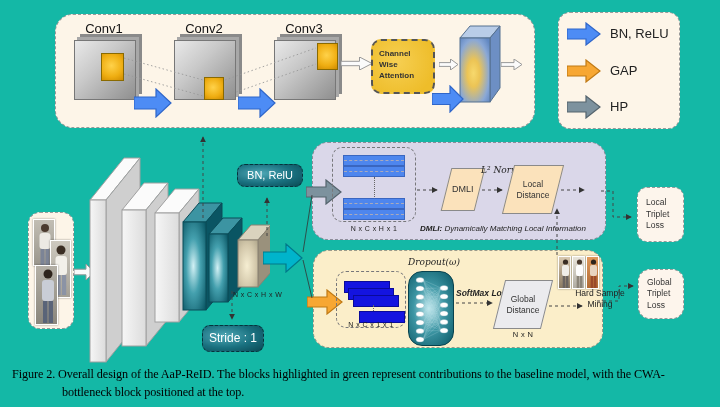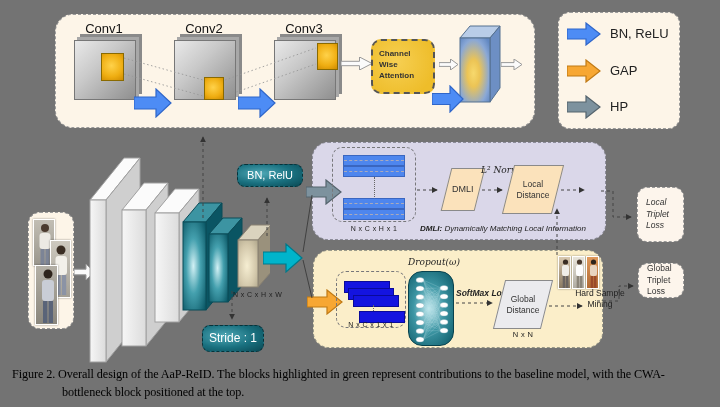--- a/index.html
+++ b/index.html
@@ -1,16 +1,16 @@
 <!DOCTYPE html>
 <html><head>
 <meta charset="utf-8">
 <style>
   html,body{margin:0;padding:0;background:#ffffff;}
-  #fig{position:relative;width:720px;height:407px;background:#737373;overflow:hidden;
+  #fig{position:relative;width:720px;height:407px;background:#14b8a6;overflow:hidden;
        font-family:"Liberation Sans",sans-serif;color:#222;}
   .abs{position:absolute;box-sizing:border-box;}
   
   .cream{background:#fdf5e8;border:1.5px dashed #9a9a9a;}
   .round18{border-radius:18px}.round12{border-radius:12px}
   
   .fmap{width:62px;height:60px;background:linear-gradient(135deg,#e9e9e9 0%,#c9c9c9 40%,#8f8f8f 100%);
         box-shadow:3px -3px 0 #a8a8a8,6px -6px 0 #8a8a8a;border:1px solid #777;}
   .patch{position:absolute;background:radial-gradient(circle at 45% 45%,#ffd24a 0%,#efae12 60%,#cf8b00 100%);
          border:1px solid #8a6a00;}
@@ -221,21 +221,21 @@
     <span style="font-size:9px;">DMLI</span>
   </div>
   <div class="abs mathlab" style="left:481px;top:165px;">L² Norm</div>
   <div class="abs para peach" style="left:508px;top:165px;width:50px;height:49px;">
     <span>Local Distance</span>
   </div>
   <div class="abs" style="left:420px;top:224px;font-size:8px;font-style:italic;color:#222;">
     <span style="font-weight:bold;">DMLI:</span><span> Dynamically Matching Local Information</span>
   </div>
   <div class="abs lossbox" style="left:637px;top:187px;width:47px;height:55px;">
-    <span style="width:32px;font-style:italic;">Local Triplet Loss</span>
+    <span style="width:32px;">Local Triplet Loss</span>
   </div>
 
   <div class="abs yellow" style="left:313px;top:250px;width:290px;height:98px;"></div>
   <svg class="abs" style="left:307px;top:289px;" width="36" height="26" viewBox="0 0 36 26">
     <polygon points="0,8 20,8 20,1 35,13 20,25 20,18 0,18" fill="#f7a733" stroke="#c07a15" stroke-width="1.2"></polygon>
     </svg>
 
   <div class="abs stripebox" style="left:336px;top:271px;width:70px;height:57px;">
     <div class="bbar" style="left:7px;top:9px;width:44px;"></div>
     <div class="bbar" style="left:11px;top:16px;width:44px;"></div>
@@ -342,21 +342,21 @@
   <div class="abs photo" style="left:586px;top:256px;width:13px;height:33px;background:linear-gradient(#e09a5c,#b06a34);">
     <svg width="13" height="33" viewBox="0 0 13 33">
         <circle cx="6.5" cy="5" r="2.6" fill="#2e241c"></circle>
         <rect x="3" y="8" width="7" height="11" rx="2" fill="#e8d4c0"></rect>
         <rect x="3.7" y="19" width="2.5" height="12" fill="#9a4a2a"></rect>
         <rect x="6.9" y="19" width="2.5" height="12" fill="#9a4a2a"></rect>
       </svg>
   </div>
   <div class="abs" style="left:572px;top:288px;width:56px;font-size:8.5px;text-align:center;line-height:1.25;color:#222;">Hard Sample Mining</div>
 
-  <div class="abs lossbox" style="left:638px;top:263px;width:46px;height:35px;">
+  <div class="abs lossbox" style="left:638px;top:269px;width:46px;height:50px;border-radius:12px;">
     <span style="width:34px;">Global Triplet Loss</span>
   </div>
 
   <svg class="abs" style="left:0;top:0;pointer-events:none;" width="720" height="360" viewBox="0 0 720 360">
     <defs>
       <marker id="ah" markerWidth="7" markerHeight="7" refX="5.2" refY="3" orient="auto">
         <path d="M0,0 L6,3 L0,6 z" fill="#333"></path>
       </marker>
     </defs>
     <g stroke="#999" stroke-width="0.9" stroke-dasharray="1.5,2.5" fill="none">

